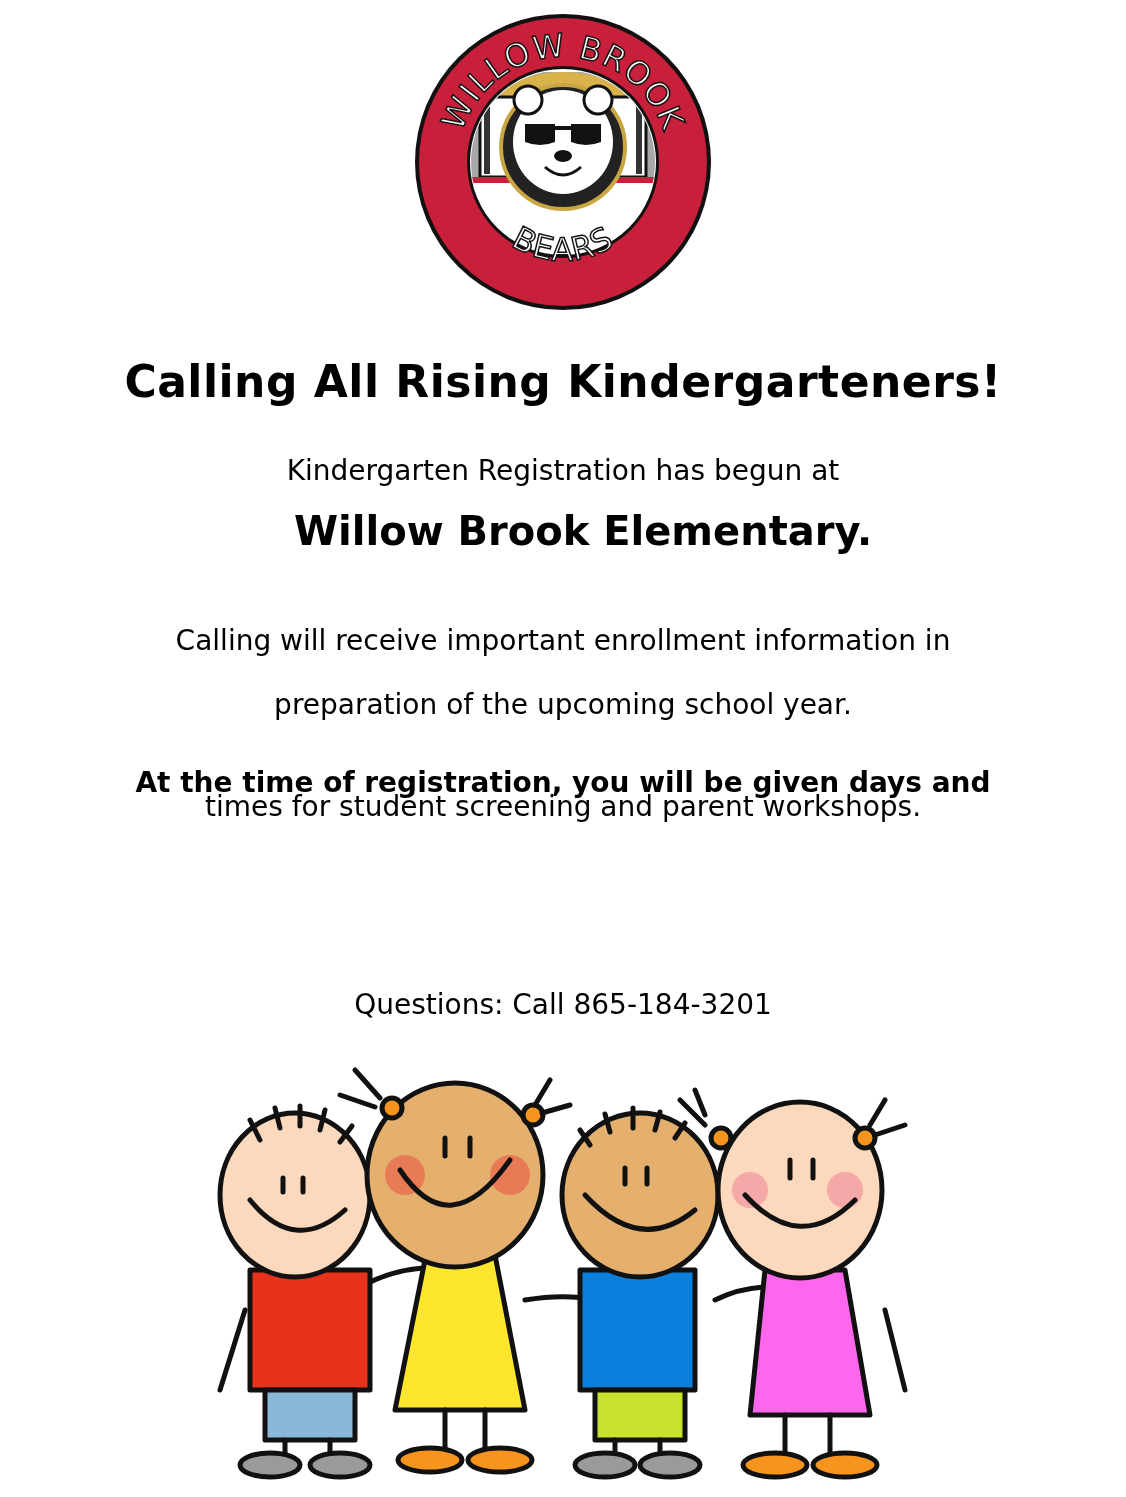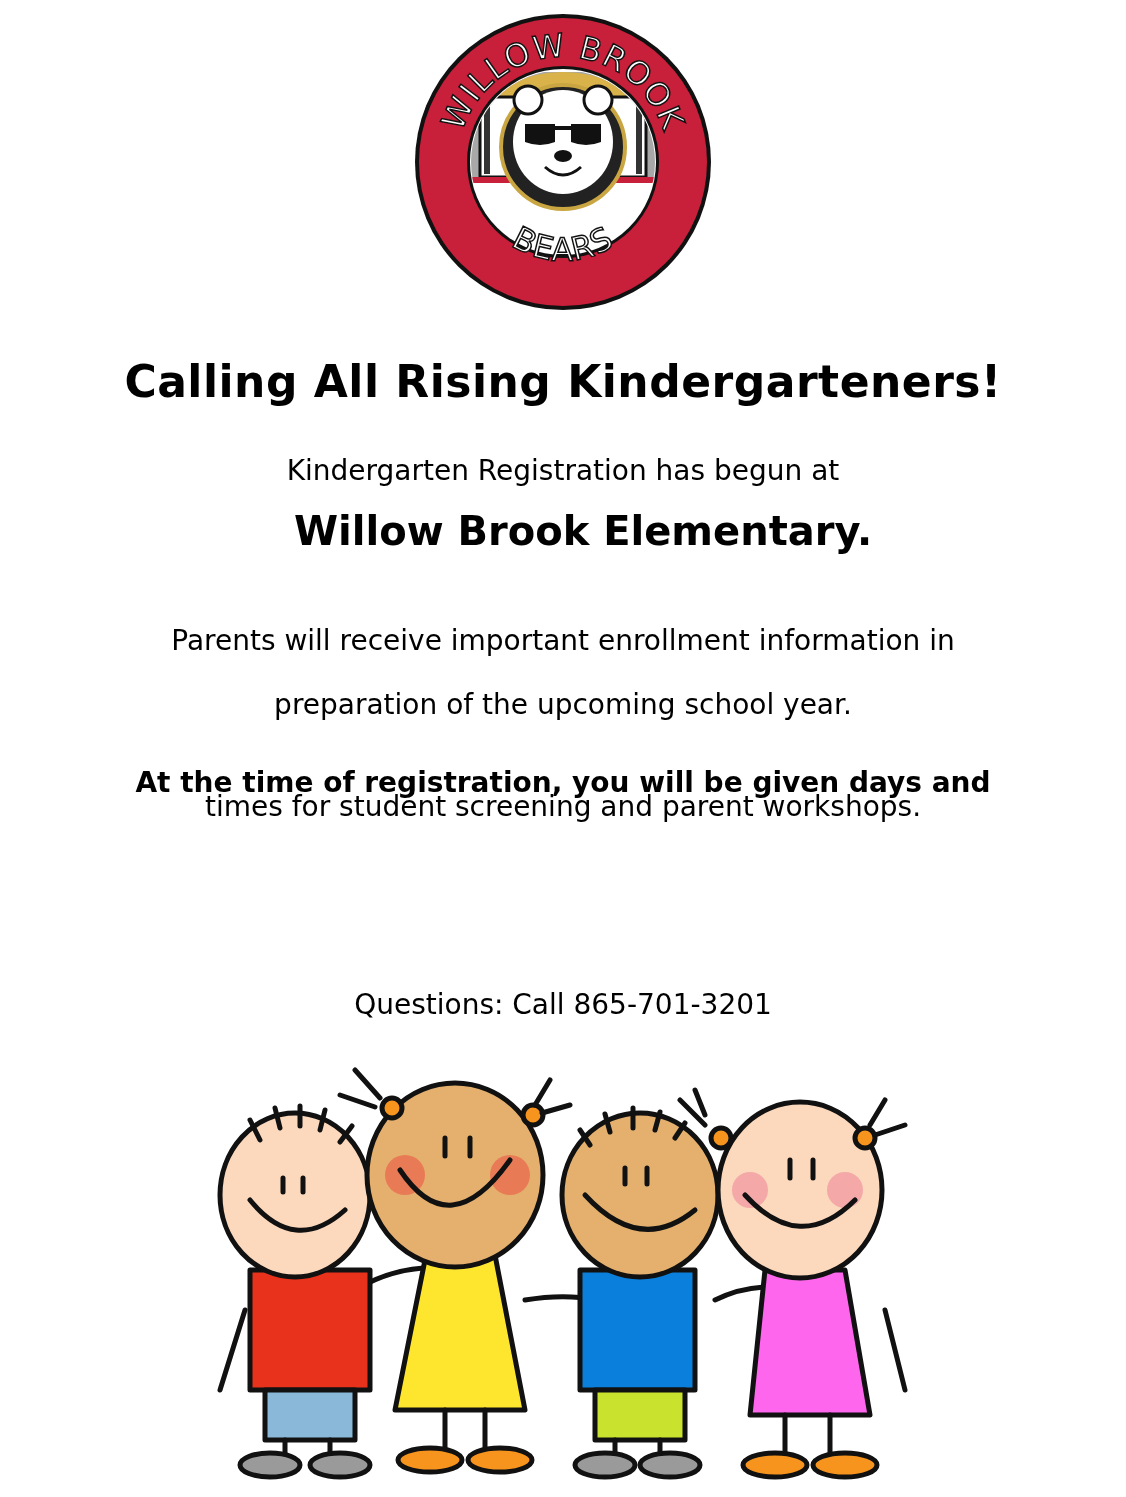--- a/index.html
+++ b/index.html
@@ -51,25 +51,25 @@
     </text>
     <text font-family="DejaVu Sans, sans-serif" font-size="32" fill="#fff" stroke="#111" stroke-width="1.5" letter-spacing="1">
       <textPath href="#arcBot" startOffset="50%" text-anchor="middle" dy="28">BEARS</textPath>
     </text>
   </svg>
 </div>
 
 <div class="abs center title txt">Calling All Rising Kindergarteners!</div>
 <div class="abs center line" style="top:454px;">Kindergarten Registration has begun at</div>
 <div class="abs center bold2 txt" style="top:508px;padding-left:20px;">Willow Brook Elementary.</div>
-<div class="abs center line" style="top:624px;">Parents will receive important enrollment information in</div>
+<div class="abs center line" style="top:624px;">Calling will receive important enrollment information in</div>
 <div class="abs center line" style="top:688px;">preparation of the upcoming school year.</div>
 <div class="abs center line" style="top:766px;font-weight:bold;">At the time of registration, you will be given days and</div>
 <div class="abs center line" style="top:790px;">times for student screening and parent workshops.</div>
-<div class="abs center line" style="top:988px;">Questions: Call 865-701-3201</div>
+<div class="abs center line" style="top:988px;">Questions: Call 865-184-3201</div>
 
 <div class="abs" id="kids">
   <svg width="710" height="430" viewBox="0 0 710 430" stroke="#111" stroke-width="5" stroke-linecap="round" stroke-linejoin="round">
 
     <path d="M 150 230 Q 200 200 260 210" fill="none"></path>
     <path d="M 320 240 Q 380 230 420 250" fill="none"></path>
     <path d="M 510 240 Q 550 220 600 230" fill="none"></path>
     <path d="M 40 250 L 15 330" fill="none"></path>
     <path d="M 680 250 L 700 330" fill="none"></path>
 

